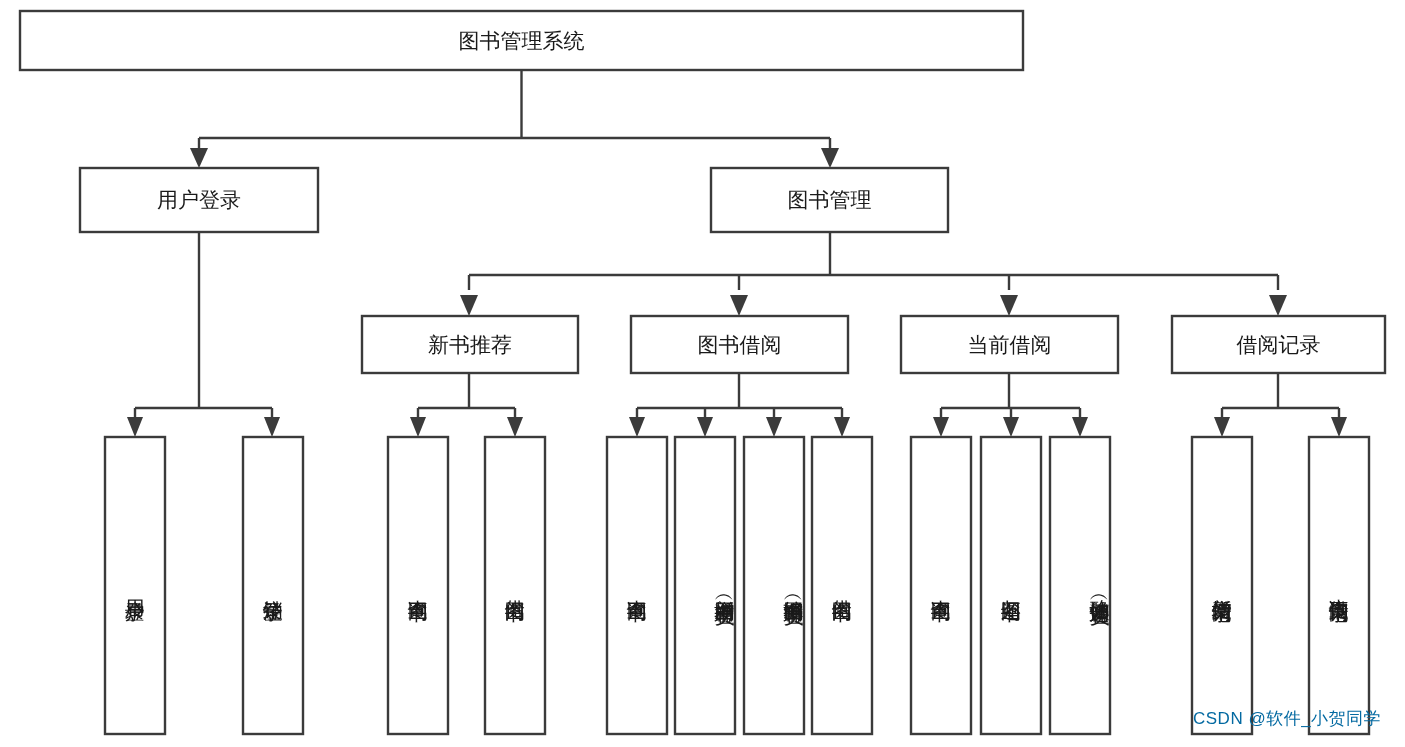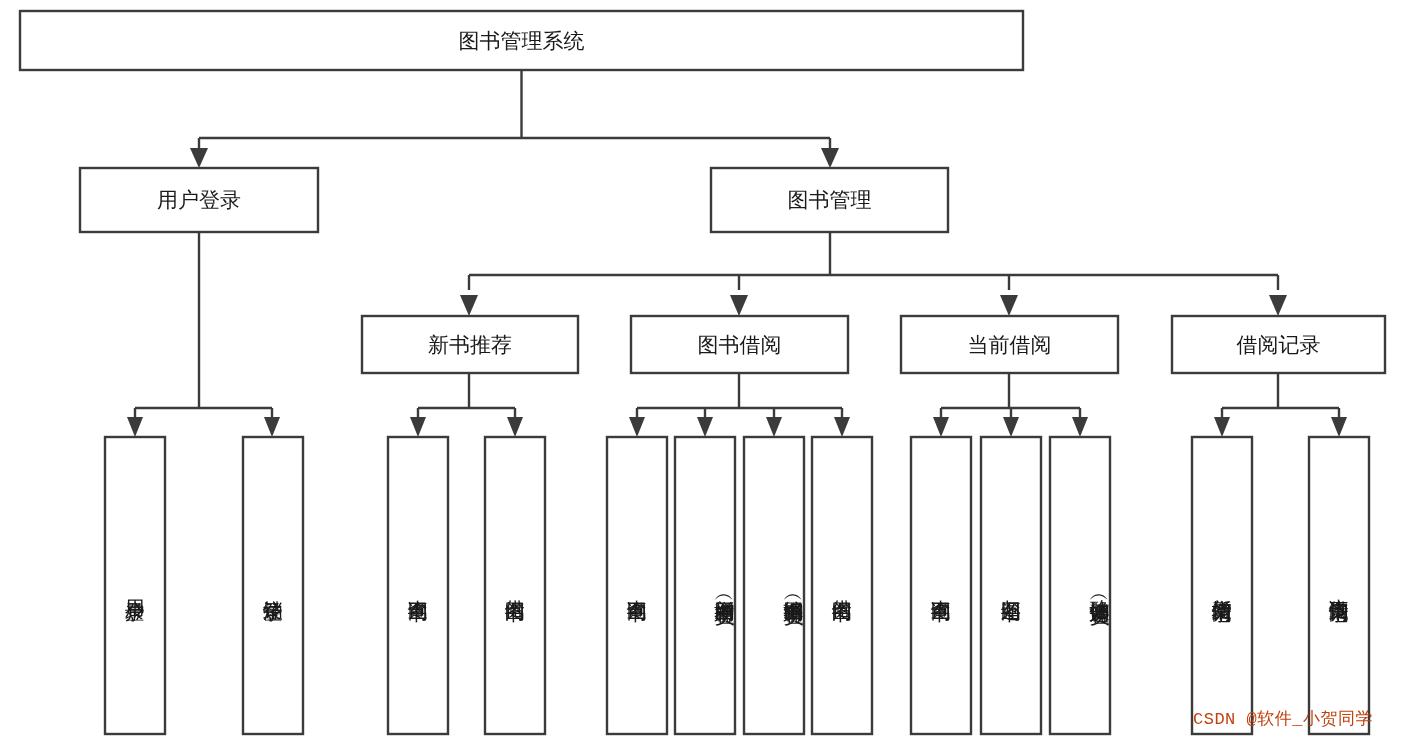--- a/index.html
+++ b/index.html
@@ -62,23 +62,23 @@
     pointer-events: none;
     display: flex;
     align-items: flex-start;
     justify-content: center;
   }
   .leaf-label.centered {
     align-items: center;
   }
   .watermark {
     position: absolute;
-    font-family: Liberation Mono, monospace;
+    font-family: Liberation Sans, sans-serif;
     font-size: 17px;
-    color: #c2410c;
+    color: #0369a1;
     white-space: nowrap;
     letter-spacing: 0.5px;
   }
 </style>
 </head>
 <body>
 
 <div id="diagram-root">
 
   <svg id="diagram-svg" viewBox="0 0 1405 747" xmlns="http://www.w3.org/2000/svg">

